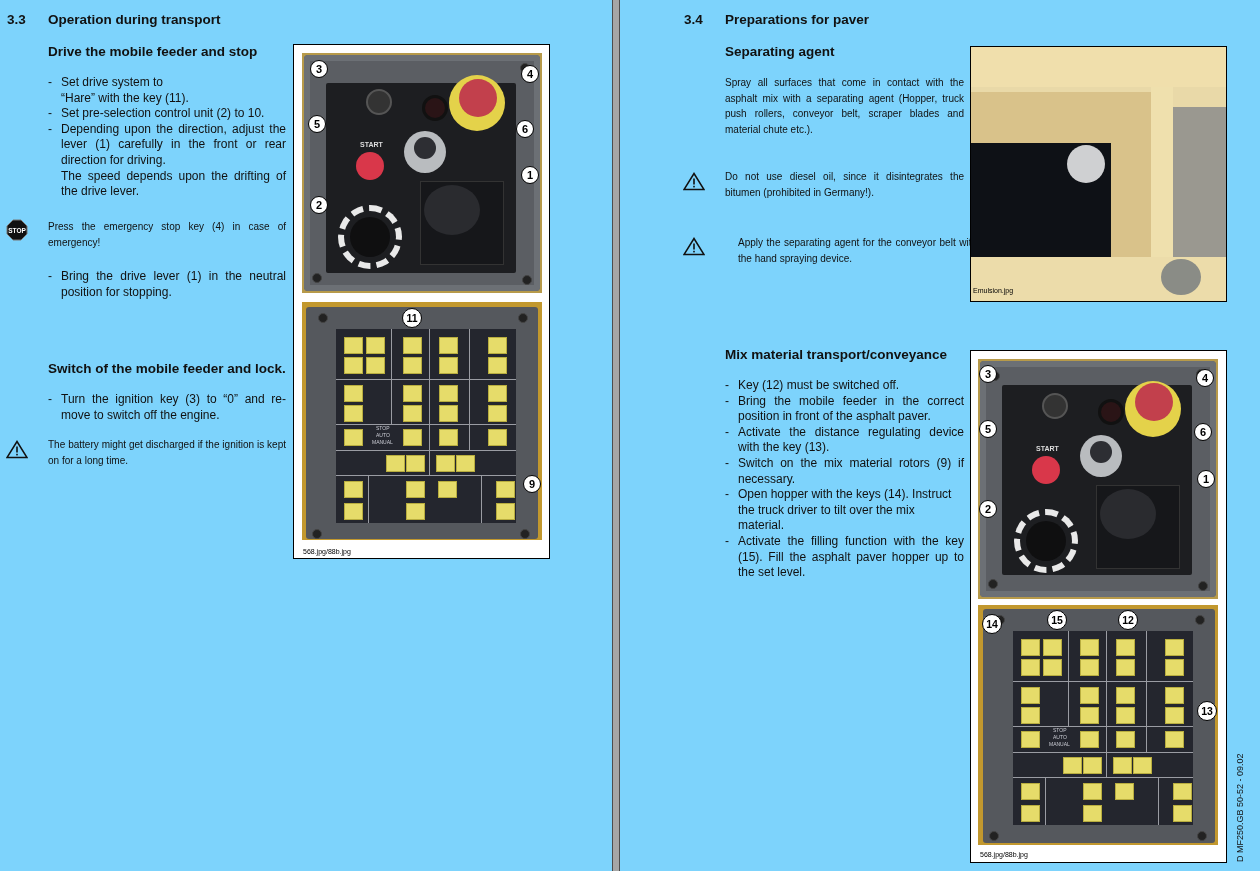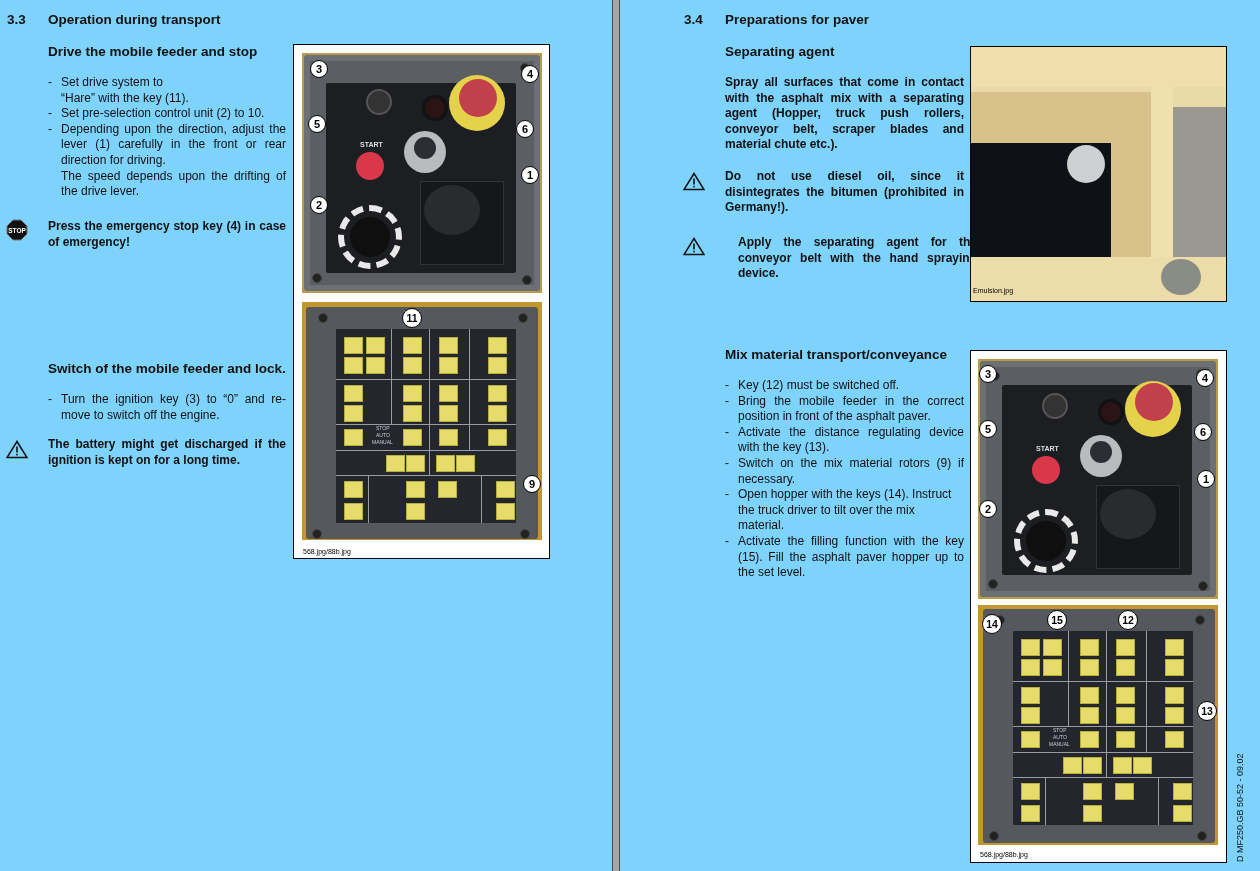--- a/index.html
+++ b/index.html
@@ -9,21 +9,21 @@
   }
   .abs { position:absolute; }
   .page { position:absolute; top:0; height:871px; background:#7dd3fc; }
   .divider {
     position:absolute; left:612px; top:0; width:6px; height:871px;
     background:#a6a6a6; border-left:1px solid #4d4d4d; border-right:1px solid #4d4d4d;
   }
   .sec-num { font-weight:bold; font-size:13.5px; }
   .sec-title { font-weight:bold; font-size:13.5px; }
   .sub-title { font-weight:bold; font-size:13.5px; }
-  .body-text { font-size:12px; line-height:15.6px; text-align:justify;font-weight:bold; }
+  .body-text { font-size:10px; line-height:15.6px; text-align:justify; }
   ul.dash { list-style:none; margin:0; padding:0; }
   ul.dash li { position:relative; padding-left:13px; font-size:12px; line-height:15.6px; text-align:justify; }
   ul.dash li::before { content:"-"; position:absolute; left:0; top:0; }
   .figure { position:absolute; border:1px solid #000; background:#fff; }
   .caption { position:absolute; font-size:7px; color:#000; }
   .icon-warn, .icon-stop { position:absolute; }
   
   .panel {
     position:absolute; background:#5b5e63; border-radius:4px;
     box-shadow: inset 0 0 0 6px #6c7075;
@@ -63,20 +63,23 @@
     <li>Set pre-selection control unit (2) to 10.</li>
     <li><span>Depending upon the direction, adjust the lever (1) carefully in the front or rear direction for driving.</span><br><span style="text-align:left;">The speed depends upon the drifting of the drive lever.</span></li>
   </ul>
 
   <svg class="icon-stop" style="left:6px; top:219px;" width="22" height="22" viewBox="0 0 22 22">
     <polygon points="7,1 15,1 21,7 21,15 15,21 7,21 1,15 1,7" fill="#111" stroke="#777" stroke-width="1"></polygon>
     <text x="11" y="13.8" text-anchor="middle" font-size="6.5" font-weight="bold" fill="#fff" font-family="Liberation Sans, sans-serif">STOP</text>
   </svg>
   <div class="abs body-text" style="left:48px; top:219px; width:238px;">Press the emergency stop key (4) in case of emergency!</div>
 
+  <ul class="dash abs" style="left:48px; top:269px; width:238px;">
+    <li>Bring the drive lever (1) in the neutral position for stopping.</li>
+  </ul>
 
   <div class="abs sub-title" style="left:48px; top:361px;">Switch of the mobile feeder and lock.</div>
   <ul class="dash abs" style="left:48px; top:392px; width:238px;">
     <li>Turn the ignition key (3) to “0” and re-move to switch off the engine.</li>
   </ul>
 
   <svg class="icon-warn" style="left:6px; top:440px;" width="22" height="19" viewBox="0 0 22 19">
     <polygon points="11,1.5 21,17.5 1,17.5" fill="none" stroke="#111" stroke-width="1.5"></polygon>
     <rect x="10.2" y="6.5" width="1.6" height="6" fill="#111"></rect>
     <rect x="10.2" y="13.8" width="1.6" height="1.6" fill="#111"></rect>

